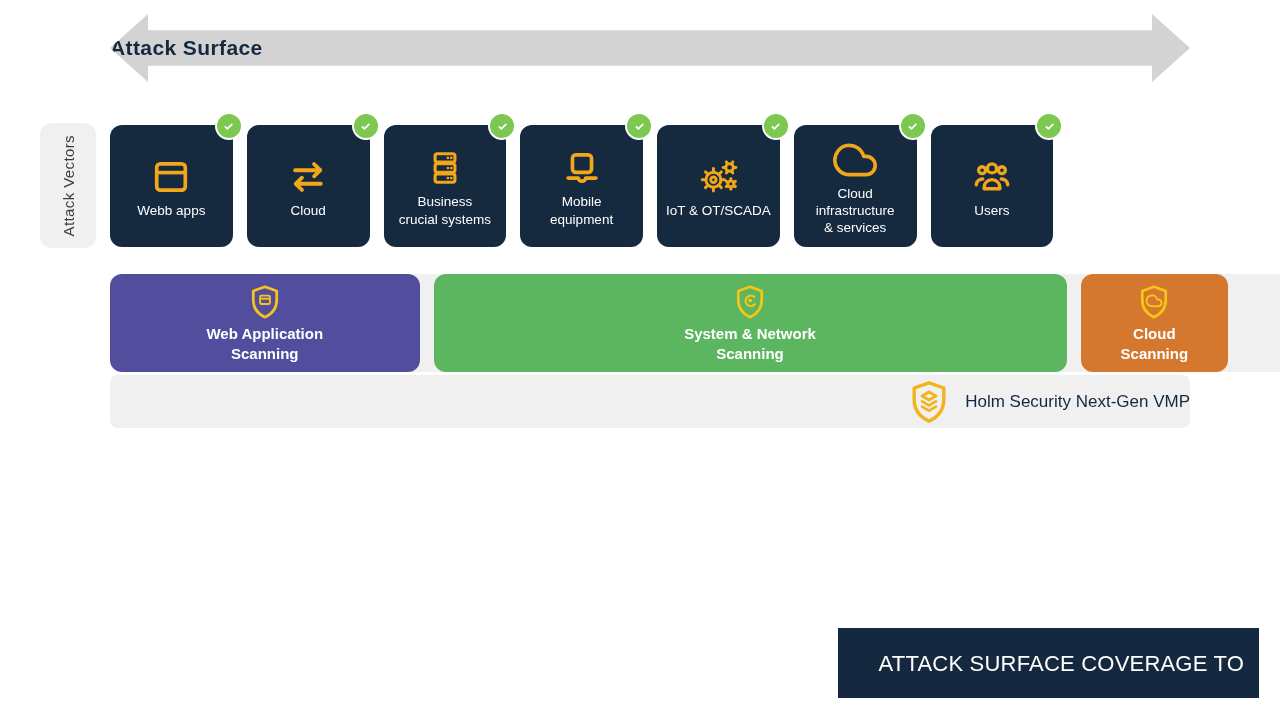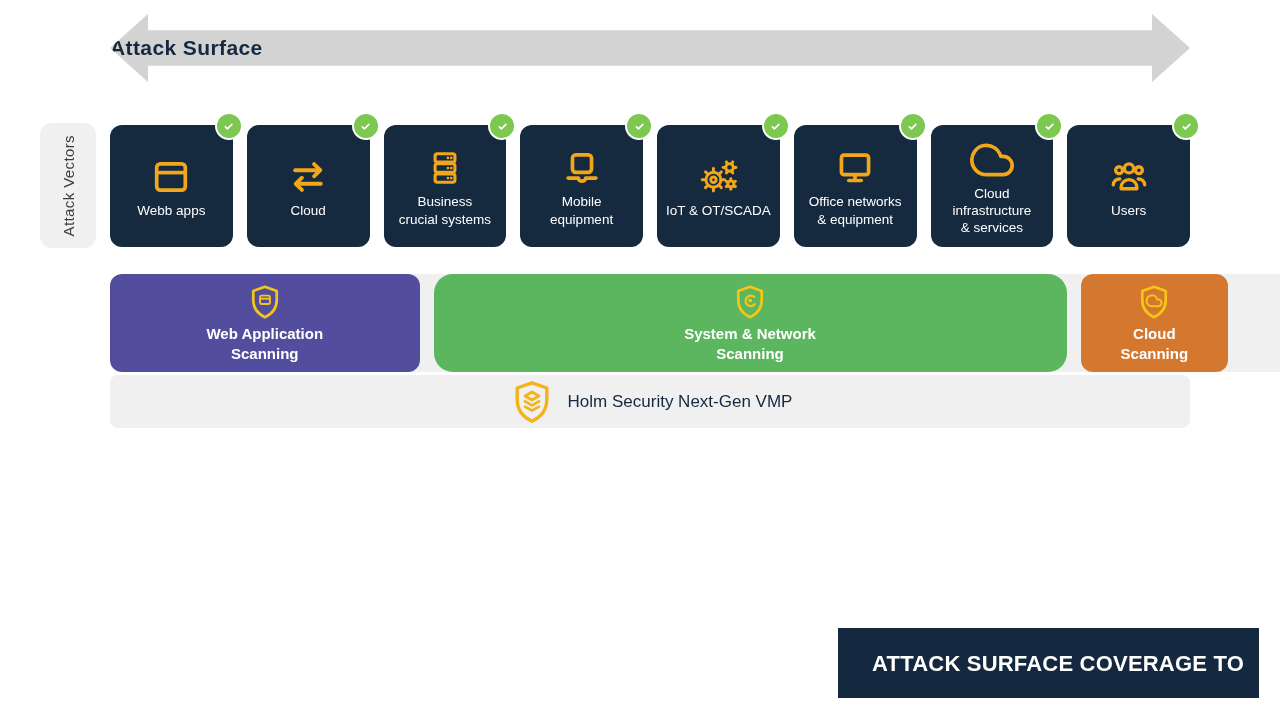--- a/index.html
+++ b/index.html
@@ -36,28 +36,28 @@
   .products{position:absolute;left:110px;top:262px;width:1280px;height:98px;
     display:grid;grid-template-columns:repeat(8,1fr);gap:14px;margin-top:12px;}
   .product{border-radius:12px;color:#fff;display:flex;flex-direction:column;align-items:center;
     justify-content:center;padding:4px;}
   .product-icon{width:38px;height:38px;color:#f2c71f;color:#f5c518;flex:none;}
   .product-label{font-weight:bold;font-size:15px;line-height:1.32;text-align:center;white-space:pre-line;margin-top:3px;}
   .product.small .product-label{font-size:13px;line-height:1.5;}
 
   
   .vmp{position:absolute;left:110px;top:375px;width:1080px;height:53px;background:#f0f0f1;
-    border-radius:8px;display:flex;align-items:center;justify-content:center;gap:12px;}
+    border-radius:8px;display:flex;align-items:center;justify-content:flex-end;gap:12px;}
   .vmp svg{width:48px;height:48px;color:#f2b31b;flex:none;}
   .vmp-label{font-size:17px;color:#14293f;}
 
   
   .banner{position:absolute;left:838px;top:628px;width:421px;height:70px;background:#14293f;color:#fff;
     display:flex;flex-direction:column;justify-content:center;text-align:right;
-    padding-right:15px;box-sizing:border-box;font-weight:bold;font-size:22px;line-height:27px;letter-spacing:.2px;}
+    padding-right:15px;box-sizing:border-box;font-weight:normal;font-size:22px;line-height:27px;letter-spacing:.2px;}
 
   .defs{position:absolute;width:0;height:0;overflow:hidden;}
 </style>
 </head>
 <body>
 
 <svg class="defs" xmlns="http://www.w3.org/2000/svg" aria-hidden="true">
   <defs>
     <symbol id="sym-browser" viewBox="0 0 24 24">
       <g fill="none" stroke="currentColor" stroke-width="2" stroke-linejoin="round">
@@ -258,32 +258,20 @@
       <svg>
             <use href="#sym-check"></use>
           </svg>
     </span>
     <svg class="tile-icon">
           <use href="#sym-gears" xlink:href="#sym-gears"></use>
         </svg>
     <div class="tile-label">IoT &amp; OT/SCADA</div>
   </div>
 
-  <div class="tile">
-    <span class="badge">
-      <svg>
-            <use href="#sym-check"></use>
-          </svg>
-    </span>
-    <svg class="tile-icon">
-          <use href="#sym-monitor" xlink:href="#sym-monitor"></use>
-        </svg>
-    <div class="tile-label">Office networks
-&amp; equipment</div>
-  </div>
 
   <div class="tile">
     <span class="badge">
       <svg>
             <use href="#sym-check"></use>
           </svg>
     </span>
     <svg class="tile-icon">
           <use href="#sym-cloud" xlink:href="#sym-cloud"></use>
         </svg>
@@ -307,21 +295,21 @@
 
   <div class="products" id="products-row">
   <div class="product" style="background: rgb(83, 77, 158); grid-column: span 2;">
     <svg class="product-icon">
           <use href="#sym-shield-browser" xlink:href="#sym-shield-browser"></use>
         </svg>
     <div class="product-label">Web Application
 Scanning</div>
   </div>
 
-  <div class="product" style="background: rgb(92, 181, 95); grid-column: span 4; border-radius: 19px;">
+  <div class="product" style="background: rgb(92, 181, 95); grid-column: span 4;">
     <svg class="product-icon">
           <use href="#sym-shield-scan" xlink:href="#sym-shield-scan"></use>
         </svg>
     <div class="product-label">System &amp; Network
 Scanning</div>
   </div>
 
   <div class="product" style="background: rgb(212, 119, 47); grid-column: span 1;">
     <svg class="product-icon">
           <use href="#sym-shield-cloud" xlink:href="#sym-shield-cloud"></use>

